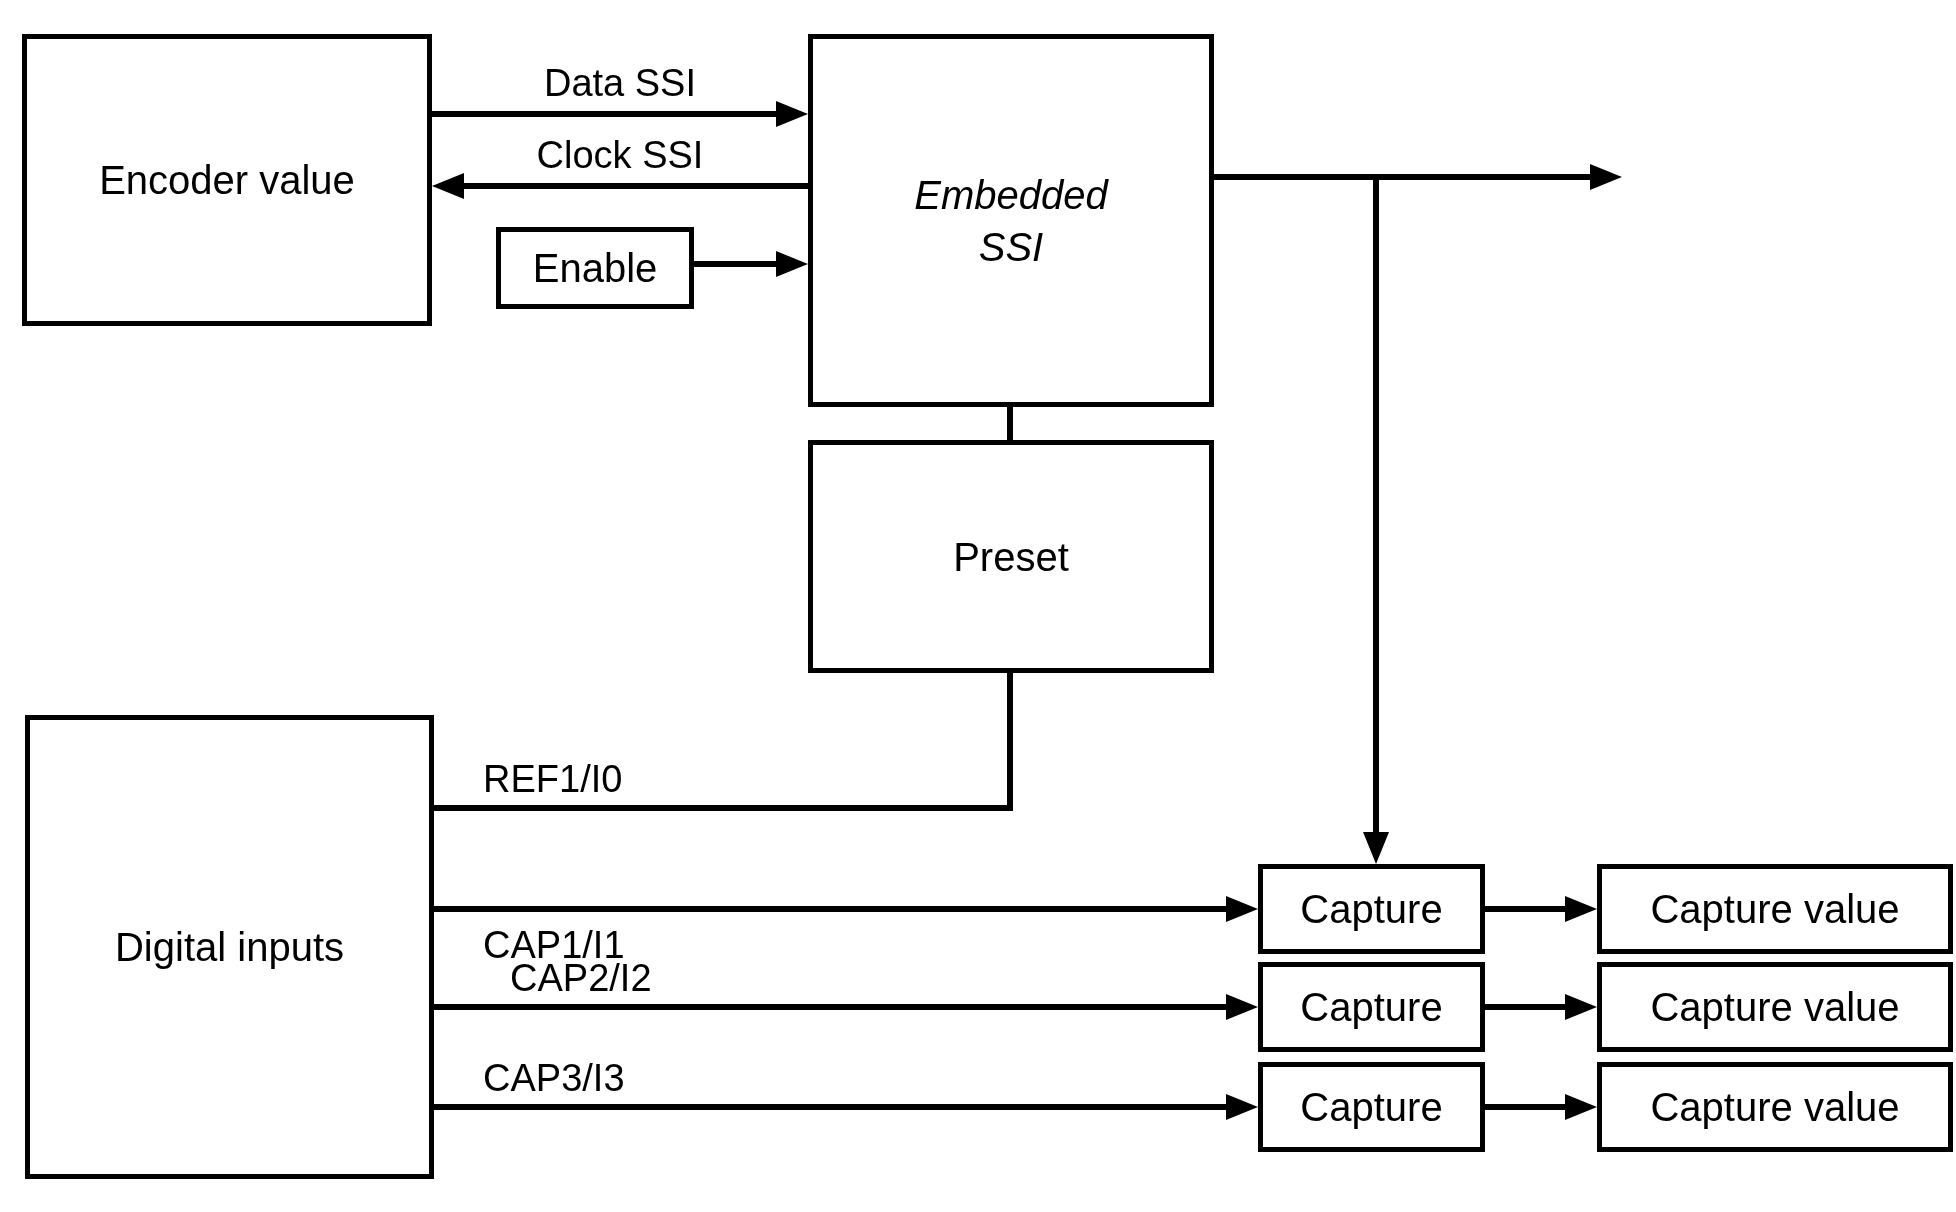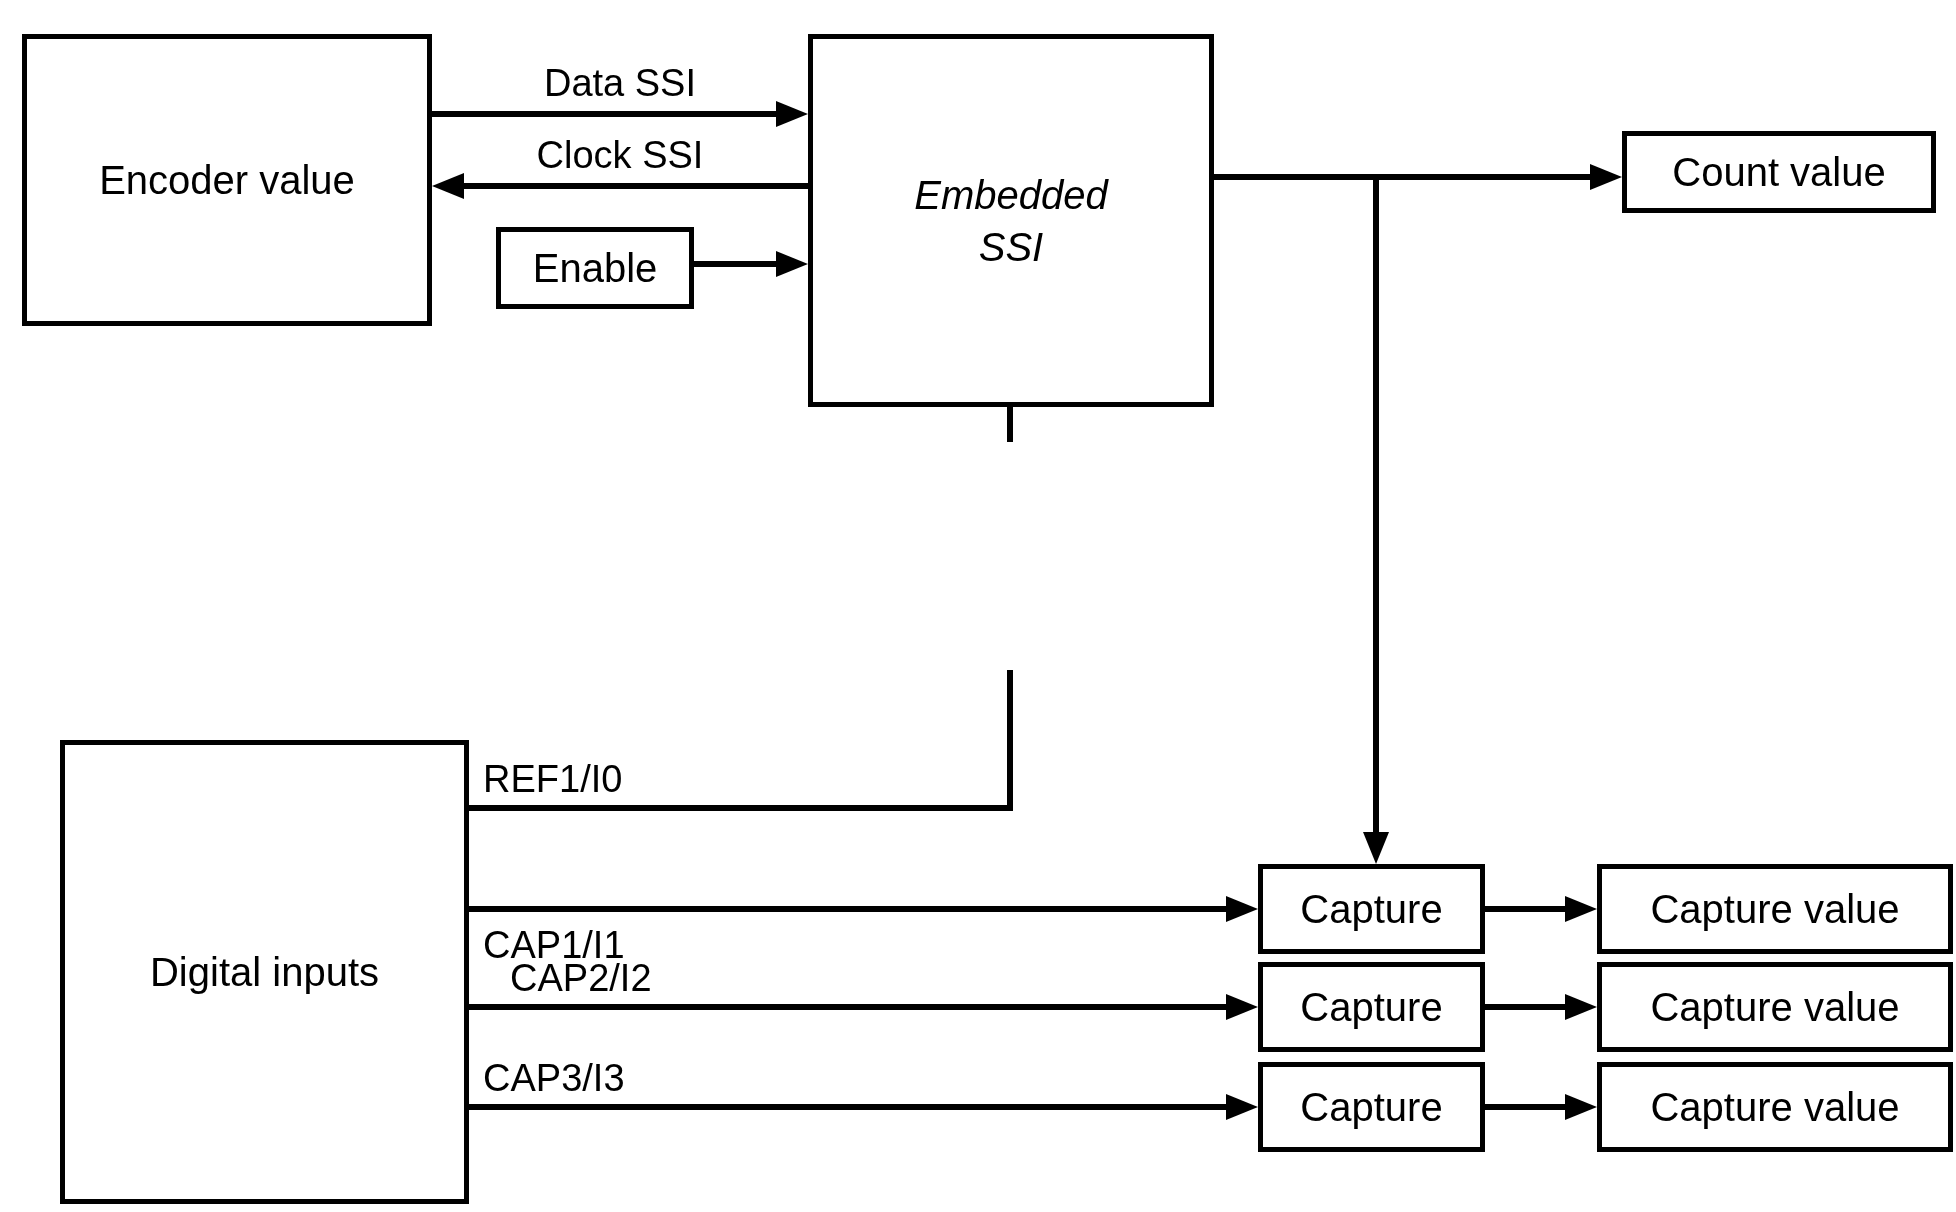--- a/index.html
+++ b/index.html
@@ -135,30 +135,30 @@
 
   <div class="box" style="left:22px; top:34px; width:410px; height:292px;">
     <span class="box-label">Encoder value</span>
   </div>
 
   <div class="box" style="left:808px; top:34px; width:406px; height:373px;font-style:italic;">
     <span class="box-label two-line">Embedded
 SSI</span>
   </div>
 
-  <div class="box" style="left:1622px; top:131px; width:314px; height:82px;">
-    <span class="box-label">Count value</span>
-  </div>
 
   <div class="box" style="left:496px; top:227px; width:198px; height:82px;">
     <span class="box-label">Enable</span>
   </div>
 
+  <div class="box" style="left:808px; top:440px; width:406px; height:233px;">
+    <span class="box-label">Preset</span>
+  </div>
 
-  <div class="box" style="left:25px; top:740px; width:409px; height:464px;margin-left:35px;">
+  <div class="box" style="left:25px; top:715px; width:409px; height:464px;">
     <span class="box-label">Digital inputs</span>
   </div>
 
   <div class="box" style="left:1258px; top:864px; width:227px; height:90px;">
     <span class="box-label">Capture</span>
   </div>
   <div class="box" style="left:1597px; top:864px; width:356px; height:90px;">
     <span class="box-label">Capture value</span>
   </div>
 

